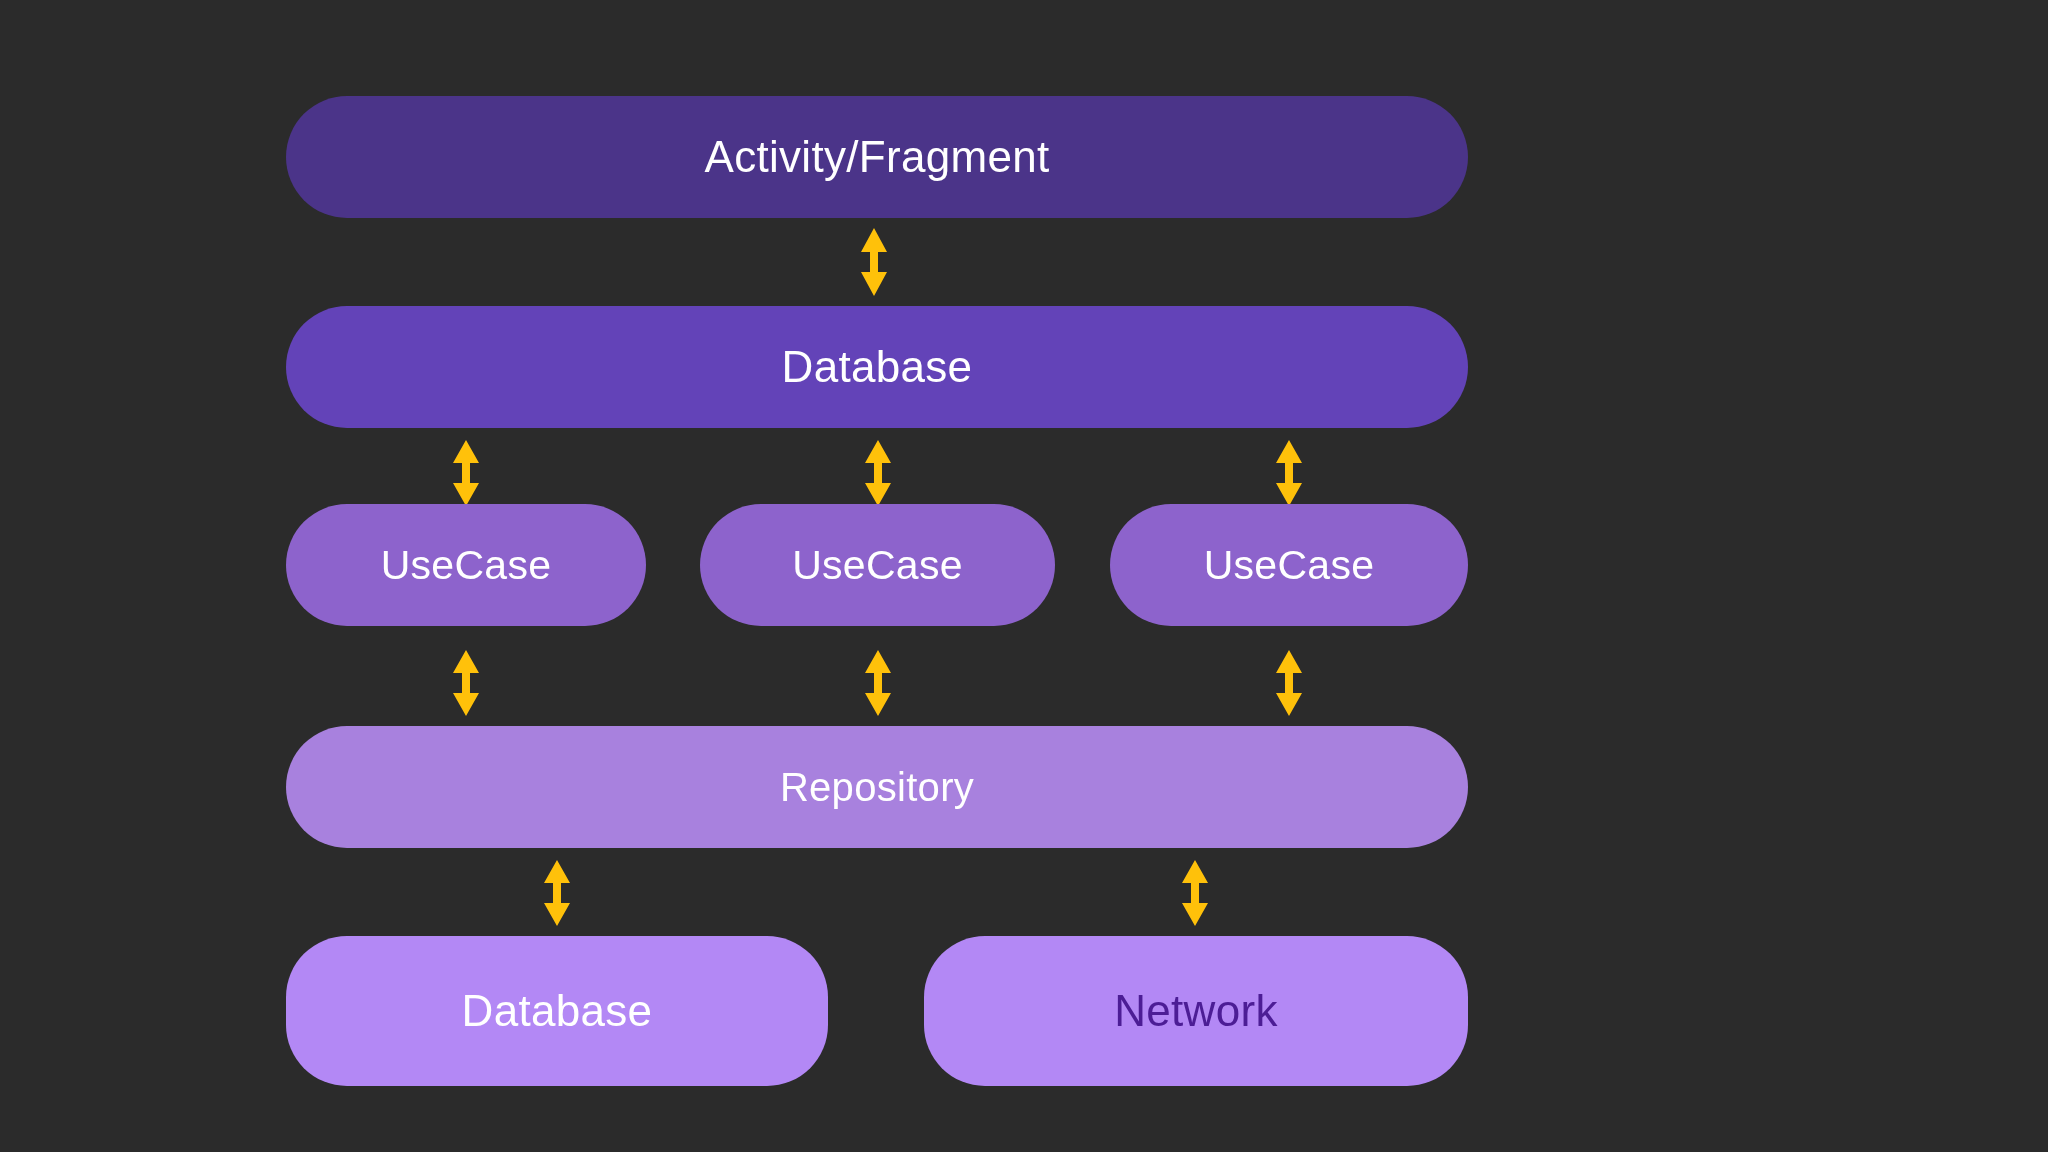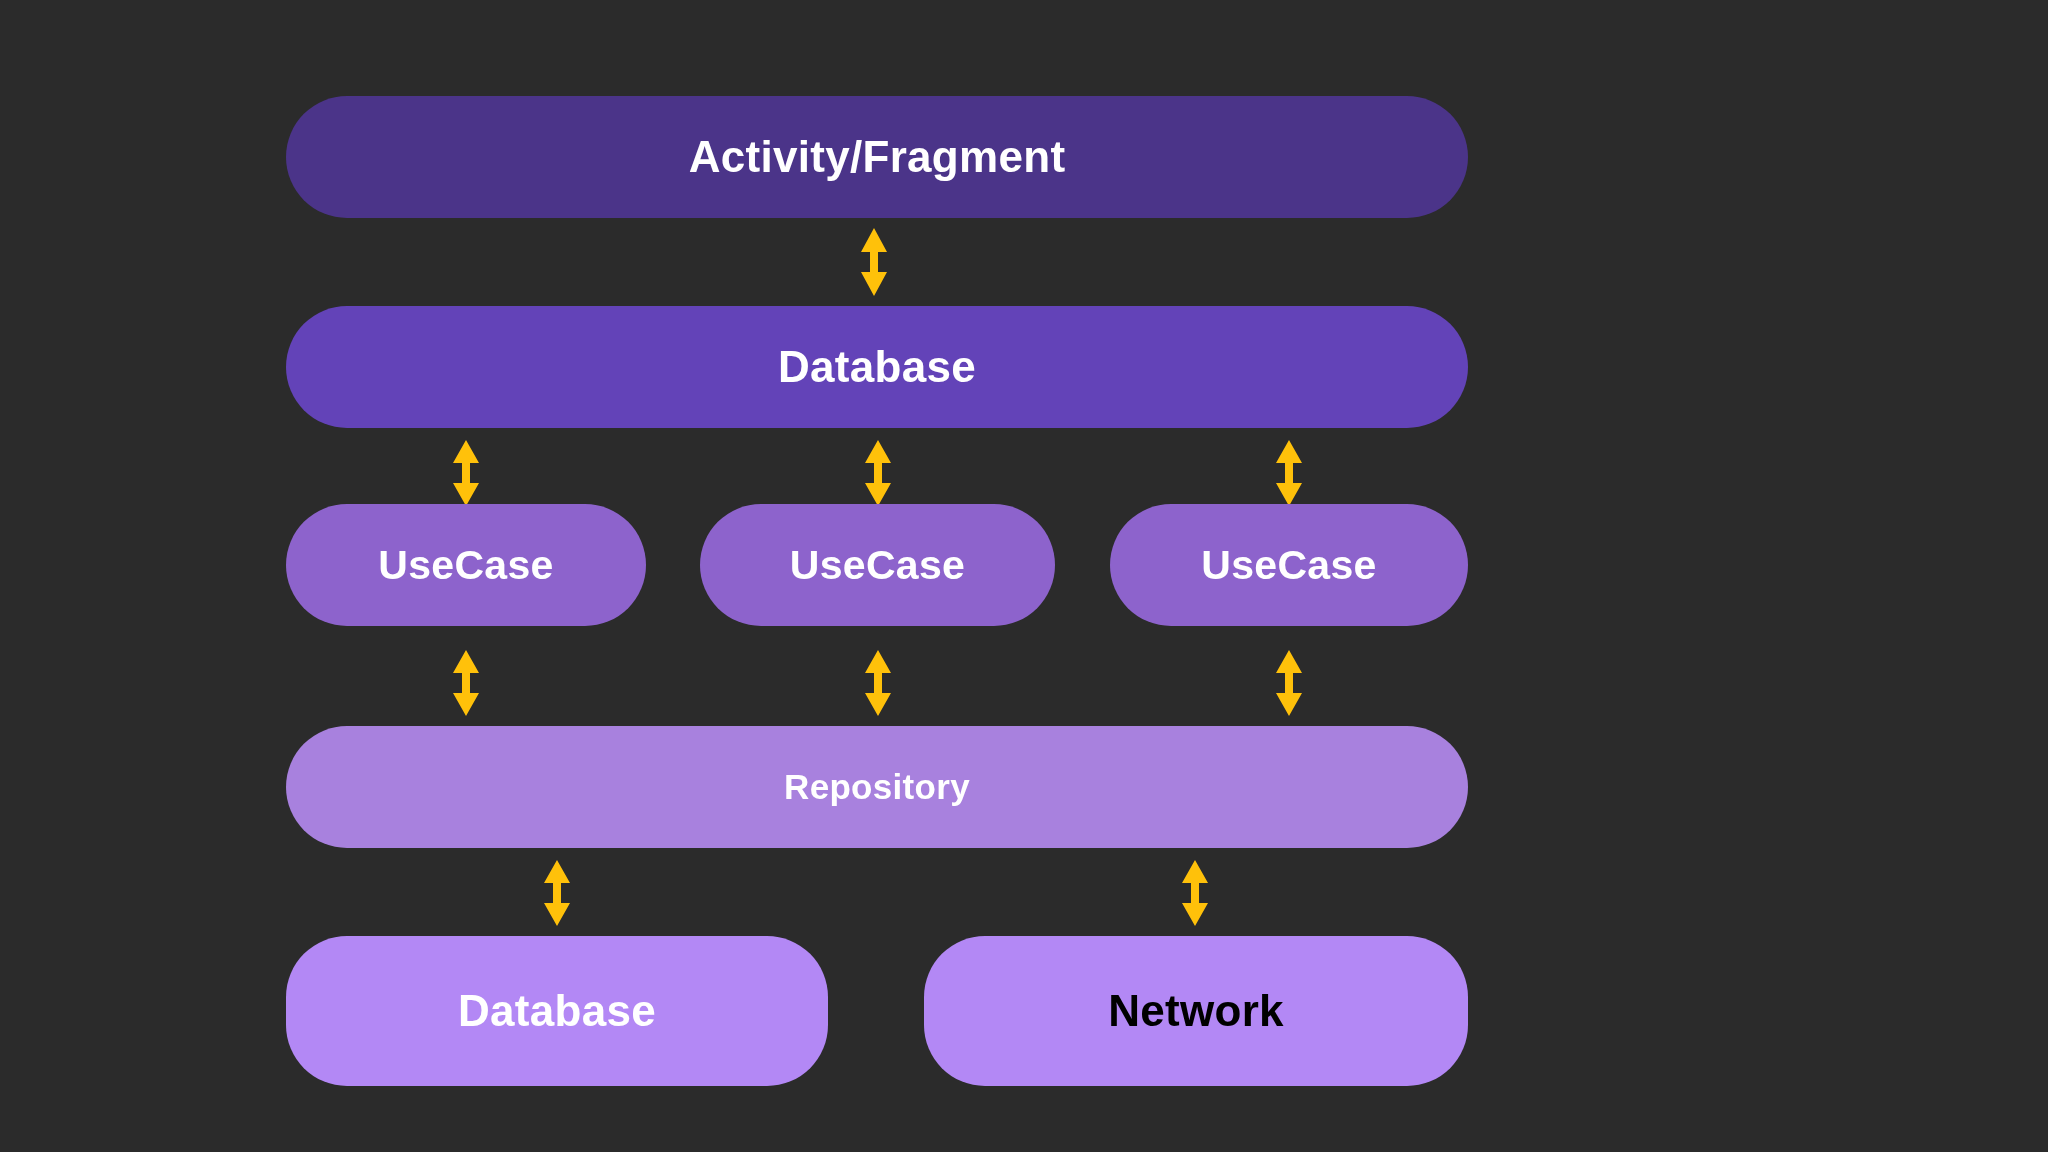--- a/index.html
+++ b/index.html
@@ -20,21 +20,21 @@
     background: #2b2b2b;
   }
 
   
   .pill {
     position: absolute;
     display: flex;
     align-items: center;
     justify-content: center;
     color: #ffffff;
-    font-weight: 700;
+    font-weight: 400;
     letter-spacing: 0.3px;
     white-space: nowrap;
     user-select: none;
   }
 
   
 
   
   .row-activity {
     left: 286px;
@@ -70,21 +70,21 @@
   .uc-3 { left: 1110px; width: 358px; }
 
   
   .row-repository {
     left: 286px;
     top: 726px;
     width: 1182px;
     height: 122px;
     border-radius: 61px;
     background: #a881de;
-    font-size: 35px;
+    font-size: 40px;
   }
 
   
   .row-source {
     top: 936px;
     height: 150px;
     border-radius: 61px;
     background: #b388f5;
     font-size: 44px;
   }
@@ -173,15 +173,15 @@
       <polygon points="17,0 30,23 21,23 21,43 30,43 17,66 4,43 13,43 13,23 4,23" fill="#ffc10a"></polygon>
     </svg>
   </div>
   <div class="arrow arr-d2">
     <svg viewBox="0 0 34 66" preserveAspectRatio="none" aria-hidden="true">
       <polygon points="17,0 30,23 21,23 21,43 30,43 17,66 4,43 13,43 13,23 4,23" fill="#ffc10a"></polygon>
     </svg>
   </div>
 
   <div class="pill row-source src-1" style="background: rgb(179, 136, 245); color: rgb(255, 255, 255);">Database</div>
-  <div class="pill row-source src-2" style="background: rgb(179, 136, 245); color: #000000;">Network</div>
+  <div class="pill row-source src-2" style="background: rgb(179, 136, 245); color: #4c1d95;">Network</div>
 
 </div>
 
 </body></html>

